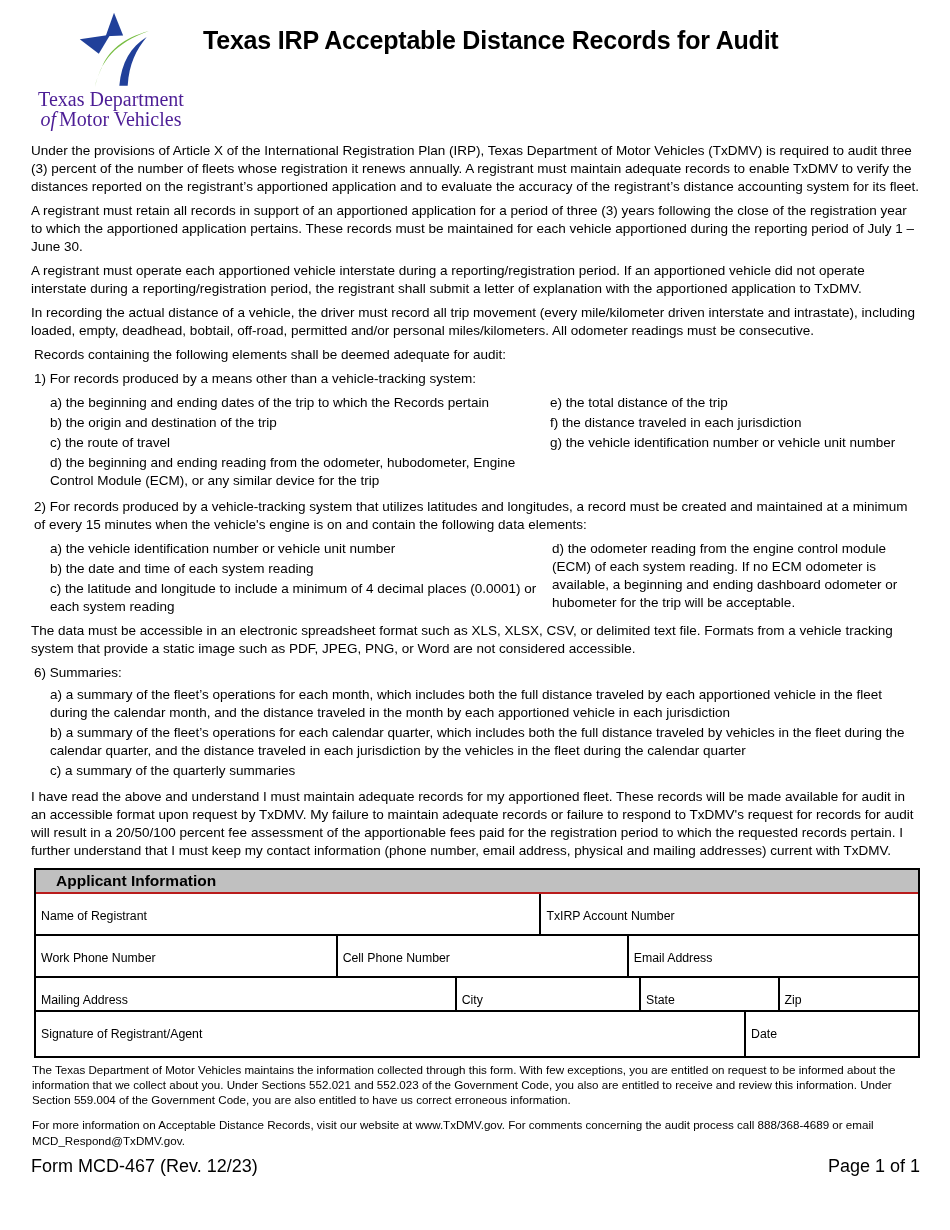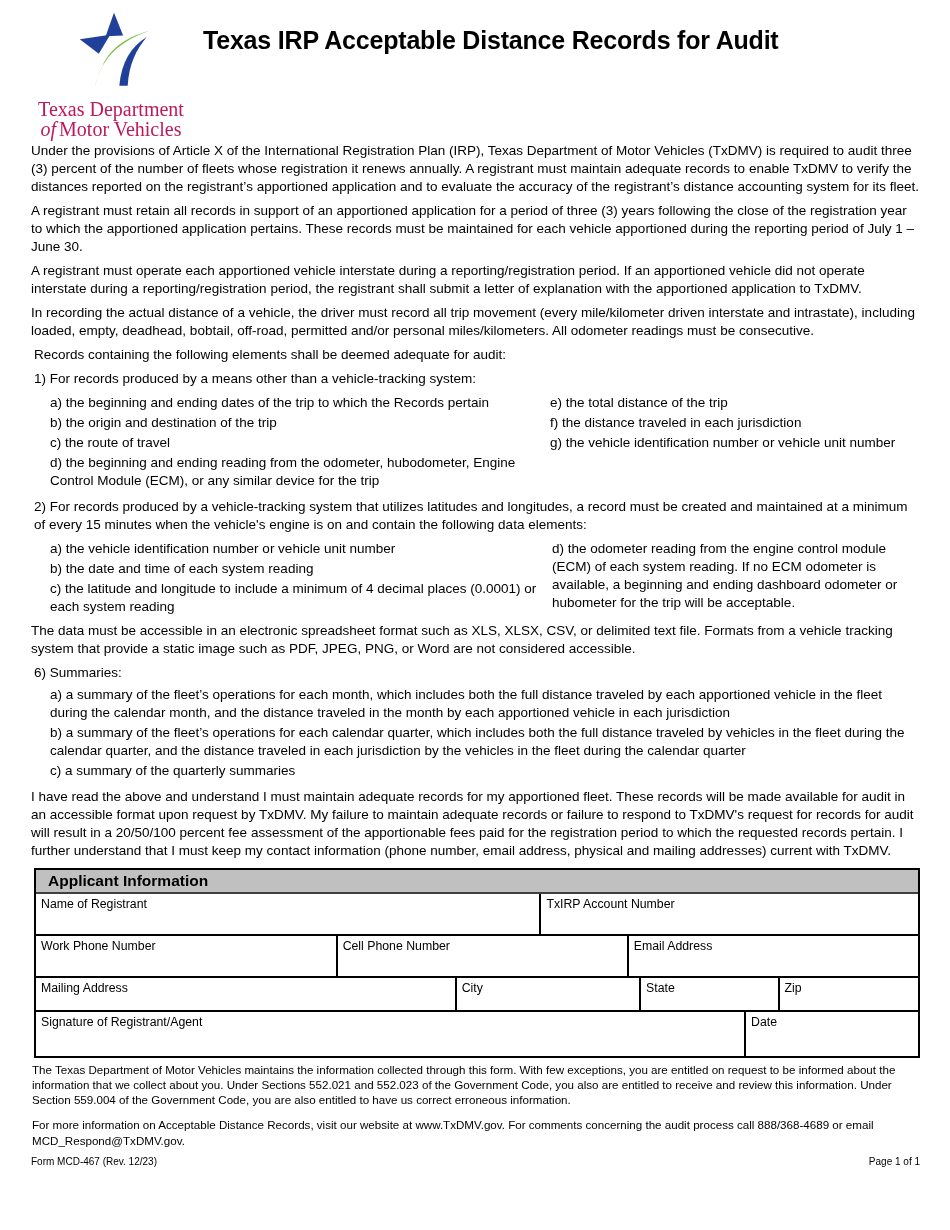--- a/index.html
+++ b/index.html
@@ -8,21 +8,21 @@
     font-family:"Liberation Sans", sans-serif; color:#000;
   }
   .page { box-sizing:border-box; width:950px; padding:0 30px 0 31px; }
 
   
   .hdr { display:flex; align-items:flex-start; margin-top:12px; height:118px; }
   .logo { flex:0 0 160px; display:flex; flex-direction:column; align-items:center; }
   .logo svg { width:76px; height:76px; margin-left:6px; display:block; }
   .logo-text {
     font-family:"Liberation Serif", serif; font-size:20px; line-height:20px;
-    color:#be185d; text-align:center; margin-top:11px; white-space:nowrap;
+    color:#4c1d95; text-align:center; margin-top:1px; white-space:nowrap;
   }
   .logo-text .of { font-style:italic; margin-right:3px; }
   h1.title { font-size:25px; line-height:28px; font-weight:bold; margin:14px 0 0 12px; letter-spacing:-0.2px; }
 
   
   p.body { font-size:13.5px; line-height:18px; margin:6px 0 0 0; }
   p.first { margin-top:12px; }
   .records-intro { margin-top:8px; padding-left:3px; }
   .sec-head { margin-top:6px; padding-left:3px; }
   .sec-head.mt8 { margin-top:8px; }
@@ -32,40 +32,40 @@
   .col-left2 { flex:0 0 521px; }
   .col-right { flex:1 1 auto; }
   p.li { font-size:13.5px; line-height:18px; margin:2px 0 0 19px; }
   .col-right p.li { margin-left:0; }
   .s3-items p.li { margin-right:2px; }
   p.ack { margin-top:8px; }
 
   
   .app-table { margin:8px 0 0 3px; border:2px solid #000; }
   .app-title {
-    background:var(--table-header-bg, #C0C0C0); border-bottom:2px solid #404040;
-    font-weight:bold; font-size:15.5px; line-height:20px; padding:1px 12px; height:20px;
+    background:var(--table-header-bg, #C0C0C0); border-bottom:2px solid #b91c1c;
+    font-weight:bold; font-size:15.5px; line-height:20px; padding:1px 20px; height:20px;
   }
   .app-row { display:flex; }
   .app-row + .app-row { border-top:2px solid #000; }
   .cell {
-    box-sizing:border-box; padding:3px 5px 0 5px; font-size:12.3px; line-height:14px;
+    box-sizing:border-box; padding:15px 5px 0 5px; font-size:12.3px; line-height:14px;
     border-right:2px solid #000; background:#fff;
   }
   .cell:last-child { border-right:none; }
   .r1 .cell { height:40px; } .r2 .cell { height:40px; } .r3 .cell { height:32px; } .r4 .cell { height:44px; }
   .w-name{flex:0 0 57.3%;} .w-acct{flex:1;}
   .w-work{flex:0 0 34.2%;} .w-cell{flex:0 0 33%;} .w-email{flex:1;}
   .w-mail{flex:0 0 47.7%;} .w-city{flex:0 0 20.9%;} .w-state{flex:0 0 15.7%;} .w-zip{flex:1;}
   .w-sig{flex:0 0 80.5%;} .w-date{flex:1;}
 
   
   p.small { font-size:11.6px; line-height:15px; margin:4px 0 0 1px; }
   p.contact { margin-top:10px; line-height:15.5px; }
-  .foot { display:flex; justify-content:space-between; font-size:10px; margin-top:8px; }
+  .foot { display:flex; justify-content:space-between; font-size:18px; margin-top:8px; }
 </style>
 </head>
 <body>
 
 <div class="page">
 
   <div class="hdr">
     <div class="logo">
       <svg viewBox="0 0 100 100" aria-hidden="true">
         <polygon points="50,1 62,31 39,32" fill="var(--logo-blue,#21409A)"></polygon>

